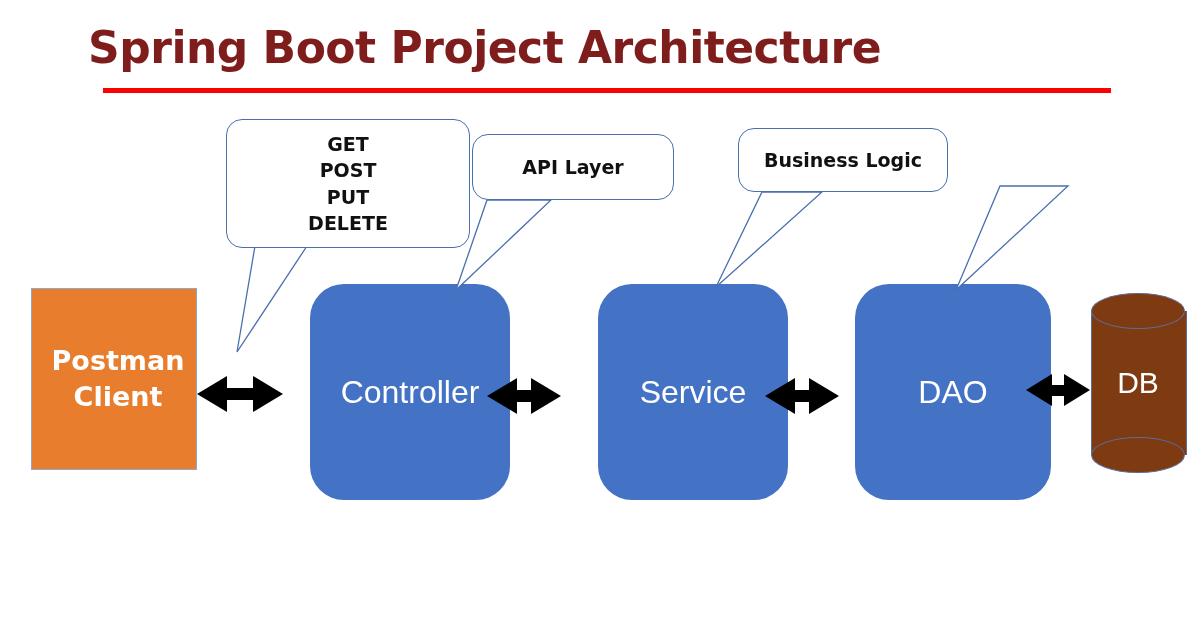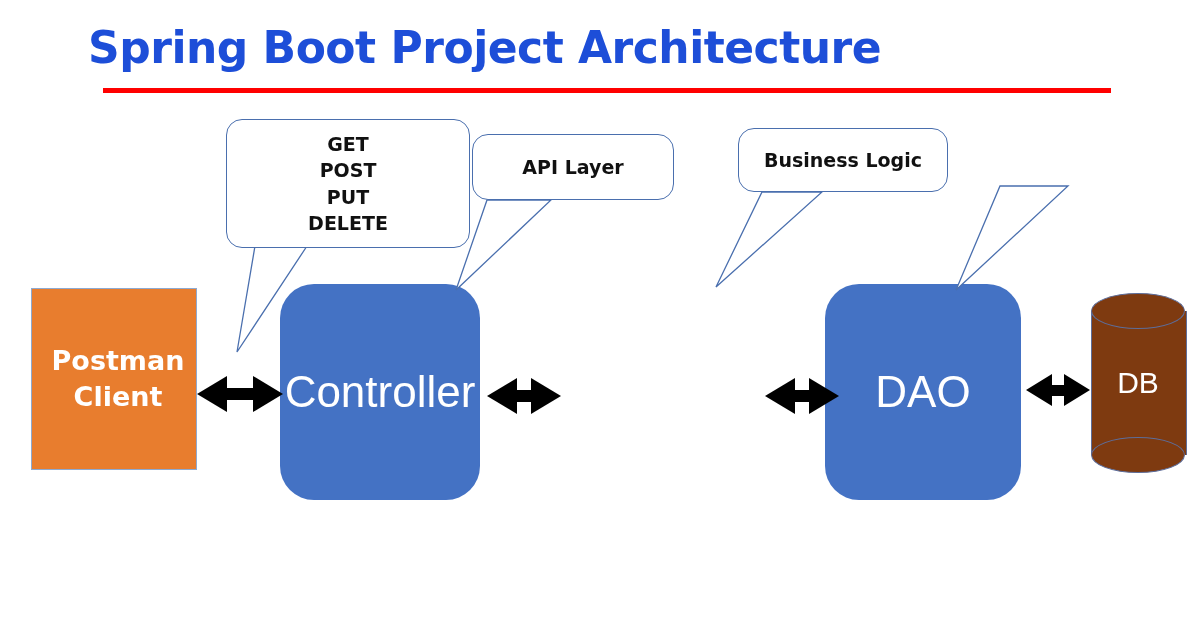--- a/index.html
+++ b/index.html
@@ -19,21 +19,21 @@
   }
 
   
   #title {
     position: absolute;
     left: 88px;
     top: 22px;
     font-family: "DejaVu Sans", sans-serif;
     font-size: 44px;
     font-weight: bold;
-    color: #1d4ed8;
+    color: #7f1d1d;
     letter-spacing: -0.5px;
     white-space: nowrap;
   }
   #title-rule {
     position: absolute;
     left: 103px;
     top: 88px;
     width: 1008px;
     height: 5px;
     background: #FF0000;
@@ -80,21 +80,22 @@
     justify-content: center;
     text-align: center;
     color: #ffffff;
     z-index: 4;
   }
   .node-rect {
     background: #4472C4;
     border-radius: 34px;
     font-family: "Liberation Sans", sans-serif;
     font-weight: normal;
-    font-size: 44px;
+    font-size: 32px;
+    margin-left: 30px;
   }
   .node-client {
     background: #E87D2E;
     border: 1.2px solid #8ea9d0;
     border-radius: 0;
     font-family: "DejaVu Sans", sans-serif;
     font-weight: bold;
     font-size: 27px;
     line-height: 1.32;
     white-space: pre-line;
@@ -203,20 +204,23 @@
 
   <div class="node node-client" style="left:31px; top:288px; width:166px; height:182px;padding-left:8px;">
     <span>Postman
 Client</span>
   </div>
 
   <div class="node node-rect" style="left:280px; top:284px; width:200px; height:216px;">
     <span>Controller</span>
   </div>
 
+  <div class="node node-rect" style="left:568px; top:284px; width:190px; height:216px;">
+    <span>Service</span>
+  </div>
 
   <div class="node node-rect" style="left:825px; top:284px; width:196px; height:216px;">
     <span>DAO</span>
   </div>
 
   <div class="node node-db" style="left:1091px; top:293px; width:94px; height:180px;">
     <div class="db-shape">
       <div class="db-body"></div>
       <div class="db-bottom"></div>
       <div class="db-top"></div>

